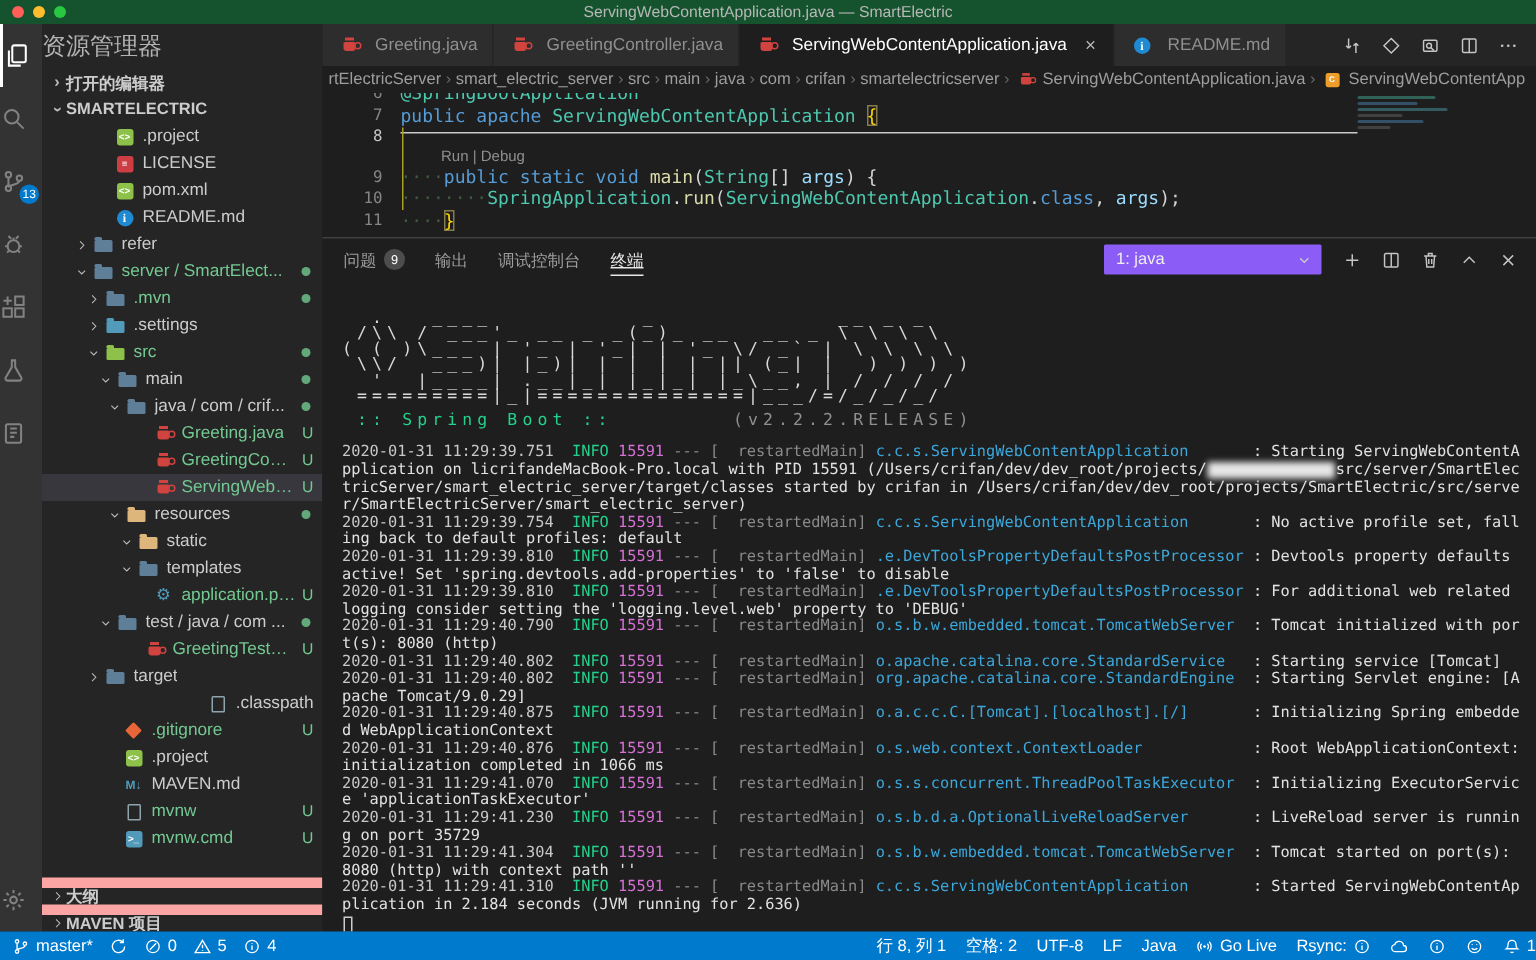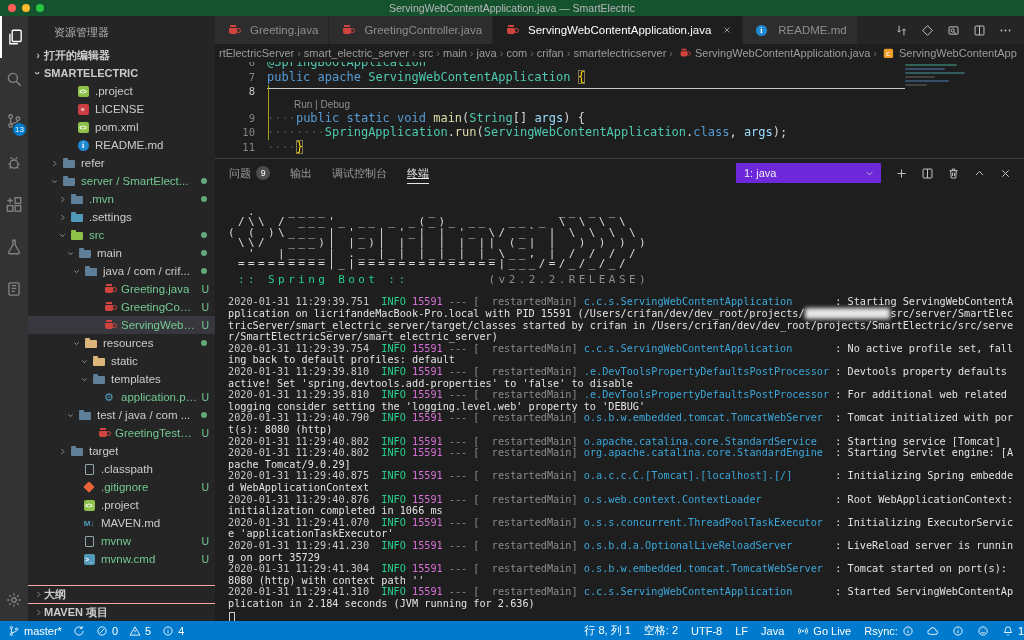--- a/index.html
+++ b/index.html
@@ -7,39 +7,39 @@
   body { background:#1e1e1e; font-family:"Liberation Sans",sans-serif; color:#cccccc; position:relative; cursor:default; }
 
   
   #titlebar { position:absolute; left:0; top:0; width:1024px; height:16px; background:#14532d; display:flex; align-items:center; }
   .tl { width:8px; height:8px; border-radius:50%; margin-left:6px; }
   .tl.r { background:#ff5f57; margin-left:8px; } .tl.y { background:#febc2e; } .tl.g { background:#28c840; }
   #win-title { position:absolute; left:0; right:0; text-align:center; font-size:10.5px; color:#b7b7b7; pointer-events:none; }
 
   
   #activitybar { position:absolute; left:0; top:16px; width:28px; bottom:19px; background:#333333; display:flex; flex-direction:column; }
-  .ab-item { height:42px; display:flex; align-items:center; justify-content:center; color:#828282; position:relative; }
+  .ab-item { height:42px; display:flex; align-items:center; color:#828282; position:relative; }
   .ab-item.active { color:#ffffff; border-left:2px solid #ffffff; }
   .ab-badge { position:absolute; right:2px; bottom:6px; min-width:13px; height:13px; border-radius:7px; background:#007acc; color:#fff; font-size:8px; display:flex; align-items:center; justify-content:center; padding:0 2px; }
   #ab-bottom { margin-top:auto; }
 
   
   #sidebar { position:absolute; left:28px; top:16px; width:187px; bottom:19px; background:#252526; overflow:hidden; font-size:11.5px; }
-  #sb-title { height:30px; line-height:32px; padding-left:26px; font-size:11px; color:#b3b3b3; }
+  #sb-title { height:30px; line-height:32px; padding-left:0; font-size:16px; color:#b3b3b3; }
   .sec-row { height:18px; display:flex; align-items:center; font-weight:bold; font-size:11px; color:#cccccc; padding-left:4px; }
   .sec-row .chev { width:12px; display:flex; justify-content:center; color:#bdbdbd; }
   #tree .row { height:18px; display:flex; align-items:center; padding-right:6px; white-space:nowrap; }
   #tree .row.sel { background:#37373d; }
   .row .chev { width:11px; flex:none; display:flex; align-items:center; color:#c0c0c0; }
   .row .lbl { overflow:hidden; text-overflow:ellipsis; }
   .lbl.green { color:#73c991; }
   .badgeU { margin-left:auto; color:#73c991; font-size:10.5px; padding-left:4px; }
   .dot { margin-left:auto; width:6px; height:6px; border-radius:50%; background:#73c991cc; margin-right:2px; flex:none; }
   #sb-bottom { position:absolute; left:0; right:0; bottom:0; }
-  #sb-bottom .sec-row { border-top:1px solid #fca5a5; height:18px; }
+  #sb-bottom .sec-row { border-top:7px solid #fca5a5; height:18px; }
 
   
   .ti { flex:none; width:16px; height:14px; margin-right:4px; position:relative; display:flex; align-items:center; justify-content:center; }
   .fo { width:12px; height:8px; border-radius:1px; position:relative; margin-top:2px; background:#5f7e97; }
   .fo::before { content:""; position:absolute; top:-2px; left:0; width:5px; height:2px; background:inherit; border-radius:1px 1px 0 0; }
   .sq { width:11px; height:11px; border-radius:2px; display:flex; align-items:center; justify-content:center; font:bold 6.5px "Liberation Sans",sans-serif; color:#fff; }
   .circ { width:11px; height:11px; border-radius:50%; display:flex; align-items:center; justify-content:center; font:bold 8px "Liberation Serif",serif; color:#fff; background:#1f8ad2; }
   .cup { width:8px; height:6px; background:#d0433e; border-radius:1px 1px 2px 2px; position:relative; margin-top:2px; }
   .cup::before { content:""; position:absolute; top:-3px; left:1px; width:6px; height:2px; background:#d0433e; }
   .cup::after { content:""; position:absolute; right:-4px; top:0; width:3px; height:3px; border:1.2px solid #d0433e; border-radius:50%; }
@@ -76,21 +76,21 @@
   #minimap { position:absolute; right:39px; top:2px; width:80px; }
   #minimap div { height:2px; margin-bottom:2px; border-radius:1px; }
 
   
   #panel { position:absolute; left:215px; top:158px; right:0; bottom:19px; background:#1e1e1e; border-top:1px solid #404040; }
   #panel-header { height:28px; display:flex; align-items:center; padding:0 12px 0 14px; }
   .p-tab { font-size:11px; color:#9d9d9d; margin-right:20px; display:flex; align-items:center; gap:5px; height:28px; position:relative; }
   .p-tab.active { color:#e7e7e7;text-decoration:underline; }
   .p-tab.active::after { content:""; position:absolute; left:0; right:0; bottom:3px; height:1.5px; background:#e7e7e7; }
   .p-badge { background:#4d4d4d; color:#fff; font-size:8.5px; min-width:14px; height:14px; border-radius:7px; display:flex; align-items:center; justify-content:center; }
-  #terminal-select { margin-left:auto; width:145px; height:20px; background:#6d28d9; color:#f0f0f0; font-size:11px; display:flex; align-items:center; padding:0 6px 0 8px; border-radius:1px; }
+  #terminal-select { margin-left:auto; width:145px; height:20px; background:#8b5cf6; color:#f0f0f0; font-size:11px; display:flex; align-items:center; padding:0 6px 0 8px; border-radius:1px; }
   #terminal-select .chevD { margin-left:auto; display:flex; color:#cccccc; }
   #panel-actions { display:flex; align-items:center; gap:13px; margin-left:14px; color:#c5c5c5; }
 
   
   #terminal { position:absolute; left:13px; right:0; top:28px; bottom:0; overflow:hidden; }
   #banner { font-family:"DejaVu Sans Mono",monospace; font-size:11px; letter-spacing:3.4px; line-height:10.4px; color:#d9d9d9; margin-top:20px; }
   #banner-footer { font-family:"DejaVu Sans Mono",monospace; font-size:11px; letter-spacing:3.4px; line-height:11px; margin-top:5px; }
   .c-green { color:#23d18b; } .c-ver { color:#8f8f8f; }
   #logs { margin-top:11px; width:788px; }
   .log-entry { font-family:"DejaVu Sans Mono",monospace; font-size:10.2px; line-height:11.6px; white-space:pre-wrap; word-break:break-all; color:#d8d8d8; }
@@ -383,21 +383,21 @@
         <span class="chev">
           <svg viewBox="0 0 16 16" width="9" height="9" fill="none" stroke="currentColor" stroke-width="1.2" class="ico">
             <path d="M6 3.5L10.5 8L6 12.5"></path>
           </svg>
         </span>
         <span class="ti">
           <span class="fo"></span>
         </span>
         <span class="lbl">target</span>
       </div>
-      <div class="row" style="padding-left: 42px;">
+      <div class="row" style="padding-left: 42px; justify-content: flex-end;">
         <span class="chev"></span>
         <span class="ti">
           <span class="filedoc"></span>
         </span>
         <span class="lbl">.classpath</span>
       </div>
       <div class="row" style="padding-left: 42px;">
         <span class="chev"></span>
         <span class="ti">
           <span class="dia"></span>

